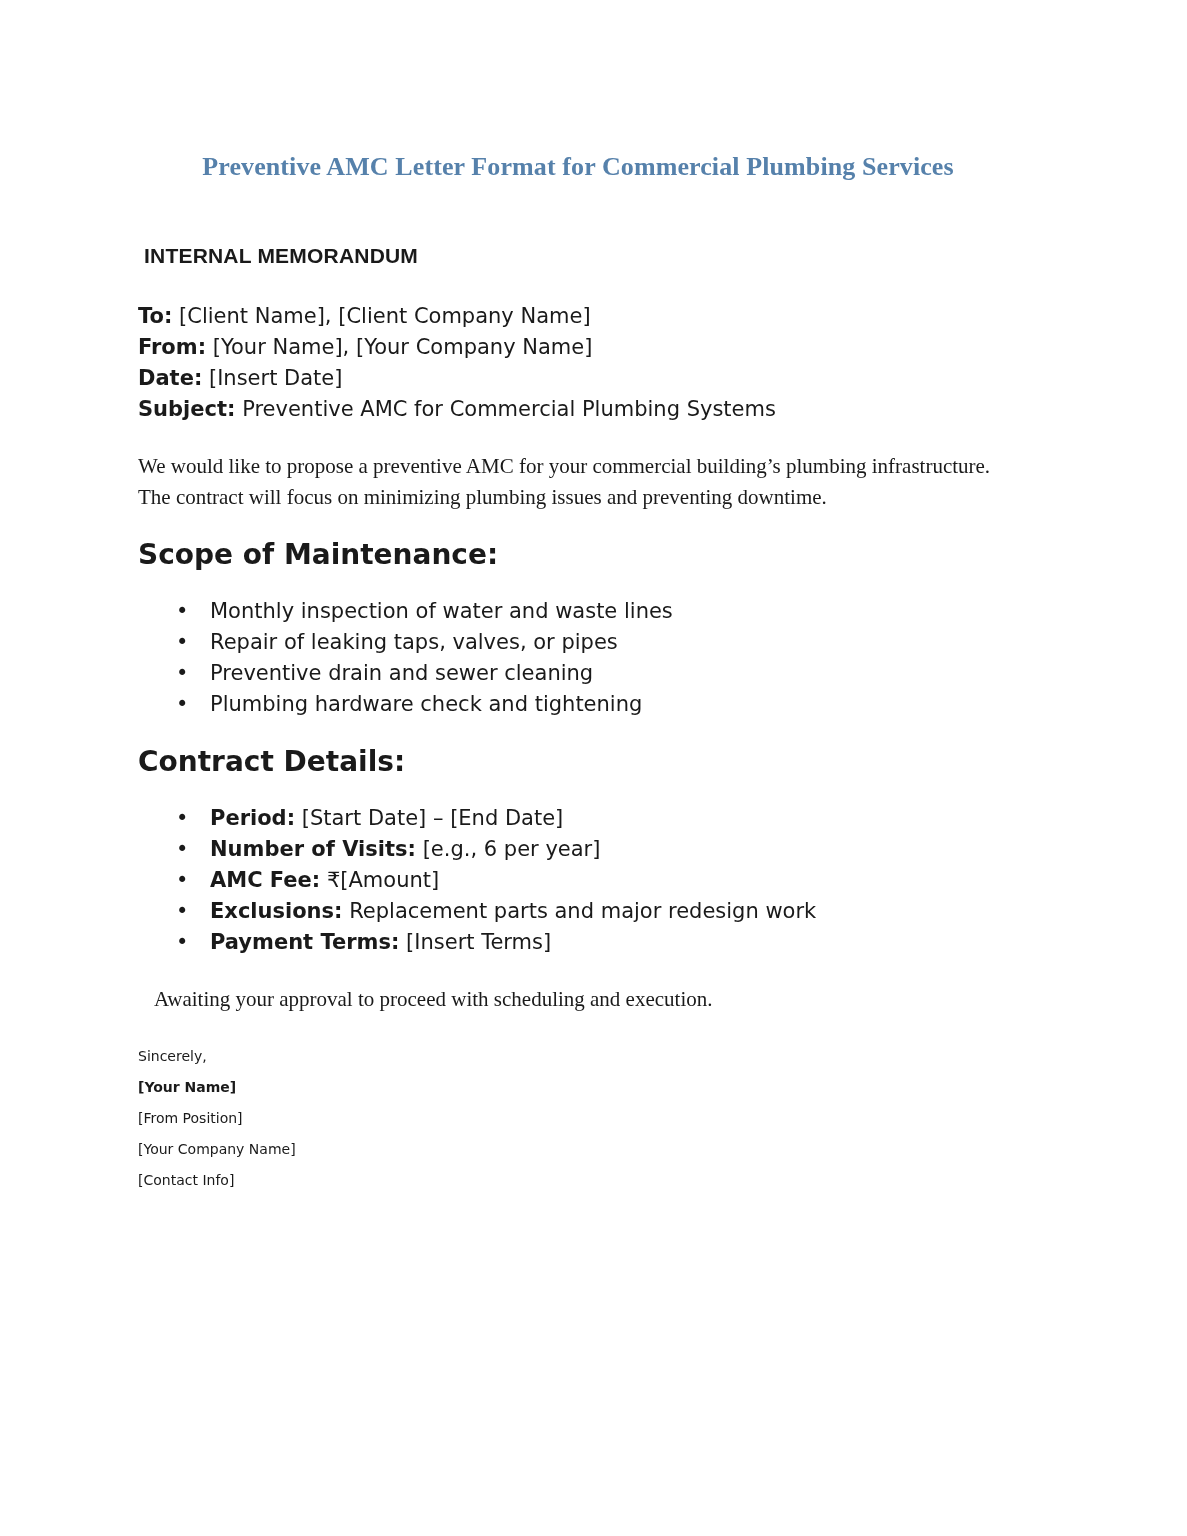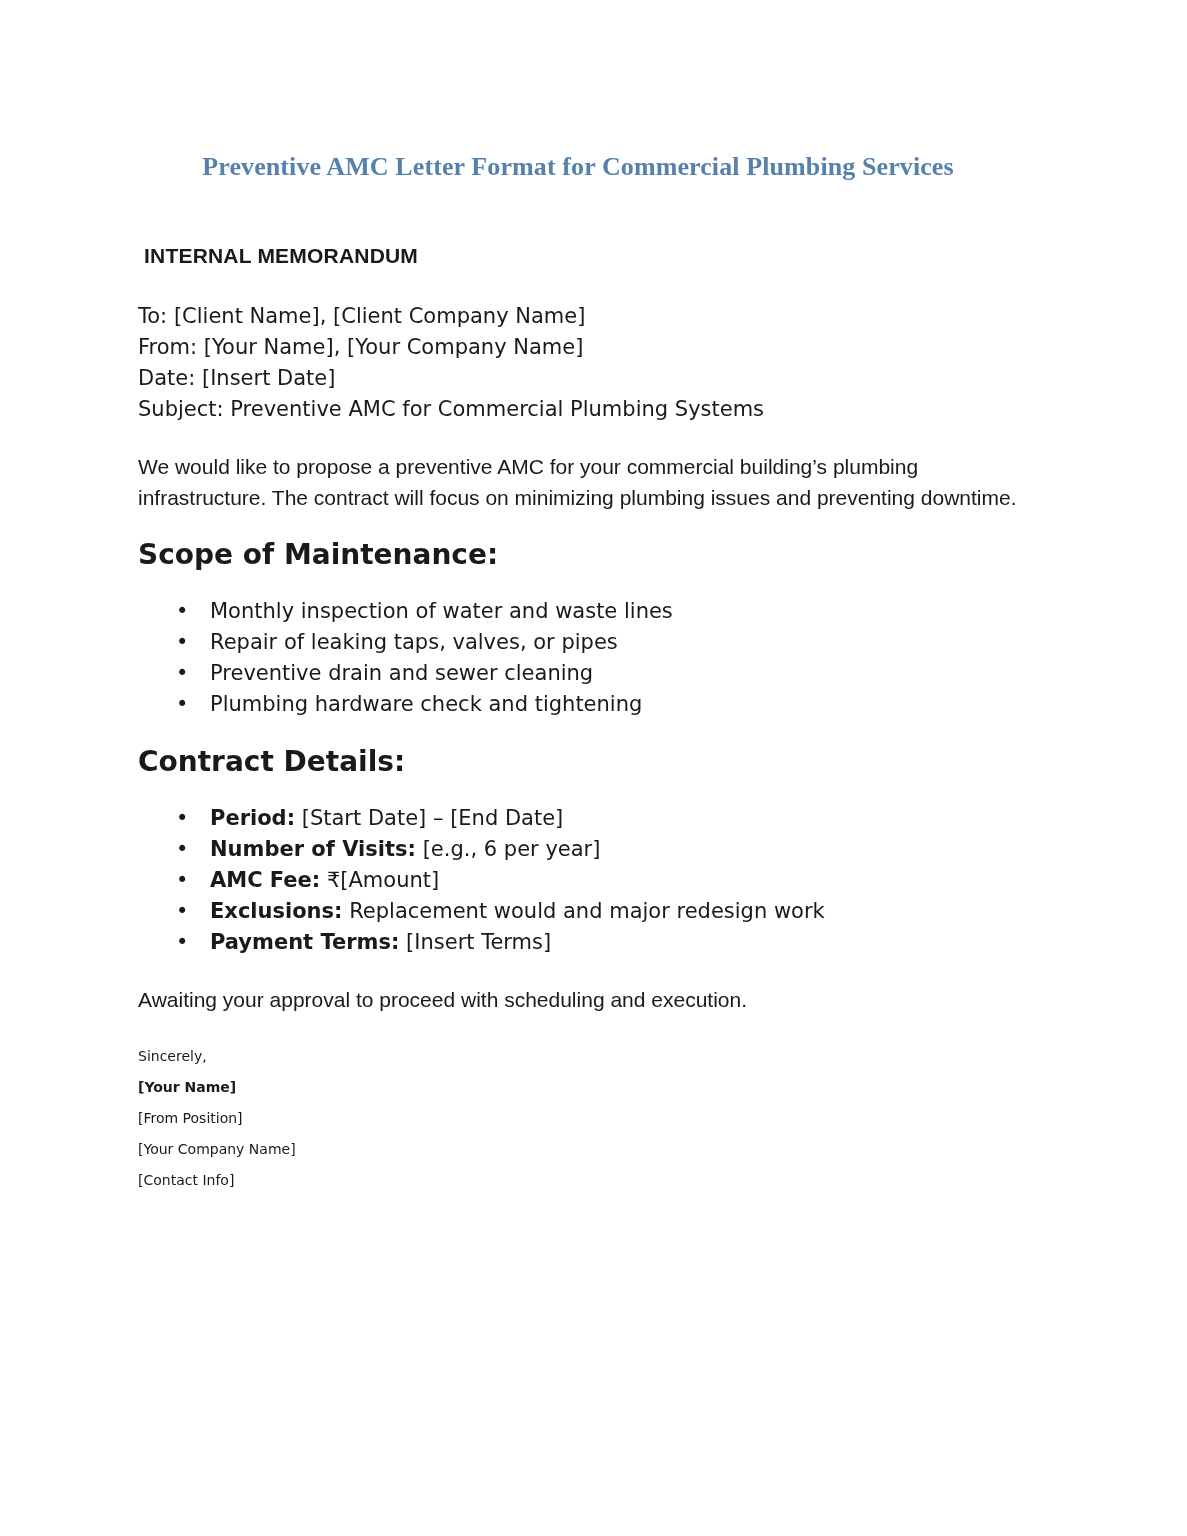--- a/index.html
+++ b/index.html
@@ -57,25 +57,25 @@
 
   .meta-line {
     font-family: "DejaVu Sans", sans-serif;
     font-size: 21px;
     line-height: 31px;
     color: #1a1a1a;
     white-space: nowrap;
   }
 
   .meta-line .lbl {
-    font-weight: normal;
+    font-weight: bold;
   }
 
   .para {
-    font-family: Liberation Sans, sans-serif;
+    font-family: Liberation Serif, serif;
     font-size: 21px;
     line-height: 31px;
     color: #1a1a1a;
     margin: 0 0 26px 0;
     max-width: 880px;
   }
 
   .section-heading {
     font-family: "DejaVu Sans", sans-serif;
     font-weight: bold;
@@ -109,21 +109,21 @@
     font-size: 21px;
     line-height: 31px;
     color: #1a1a1a;
   }
 
   ul.bullets li .lbl {
     font-weight: bold;
   }
 
   .closing-para {
-    margin: 0 0 26px 0;
+    margin: 0 0 26px 16px;
   }
 
   .signature-line {
     font-family: "DejaVu Sans", sans-serif;
     font-size: 14px;
     line-height: 31px;
     color: #1a1a1a;
   }
 
   .signature-line.strong {
@@ -196,21 +196,21 @@
         <span>[e.g., 6 per year]</span>
       </li>
       <li>
         <span class="bullet-dot">•</span>
         <span class="lbl">AMC Fee:</span>
         <span>₹[Amount]</span>
       </li>
       <li>
         <span class="bullet-dot">•</span>
         <span class="lbl">Exclusions:</span>
-        <span>Replacement would and major redesign work</span>
+        <span>Replacement parts and major redesign work</span>
       </li>
       <li>
         <span class="bullet-dot">•</span>
         <span class="lbl">Payment Terms:</span>
         <span>[Insert Terms]</span>
       </li>
     </ul>
 
     <p class="para closing-para">Awaiting your approval to proceed with scheduling and execution.</p>
 

